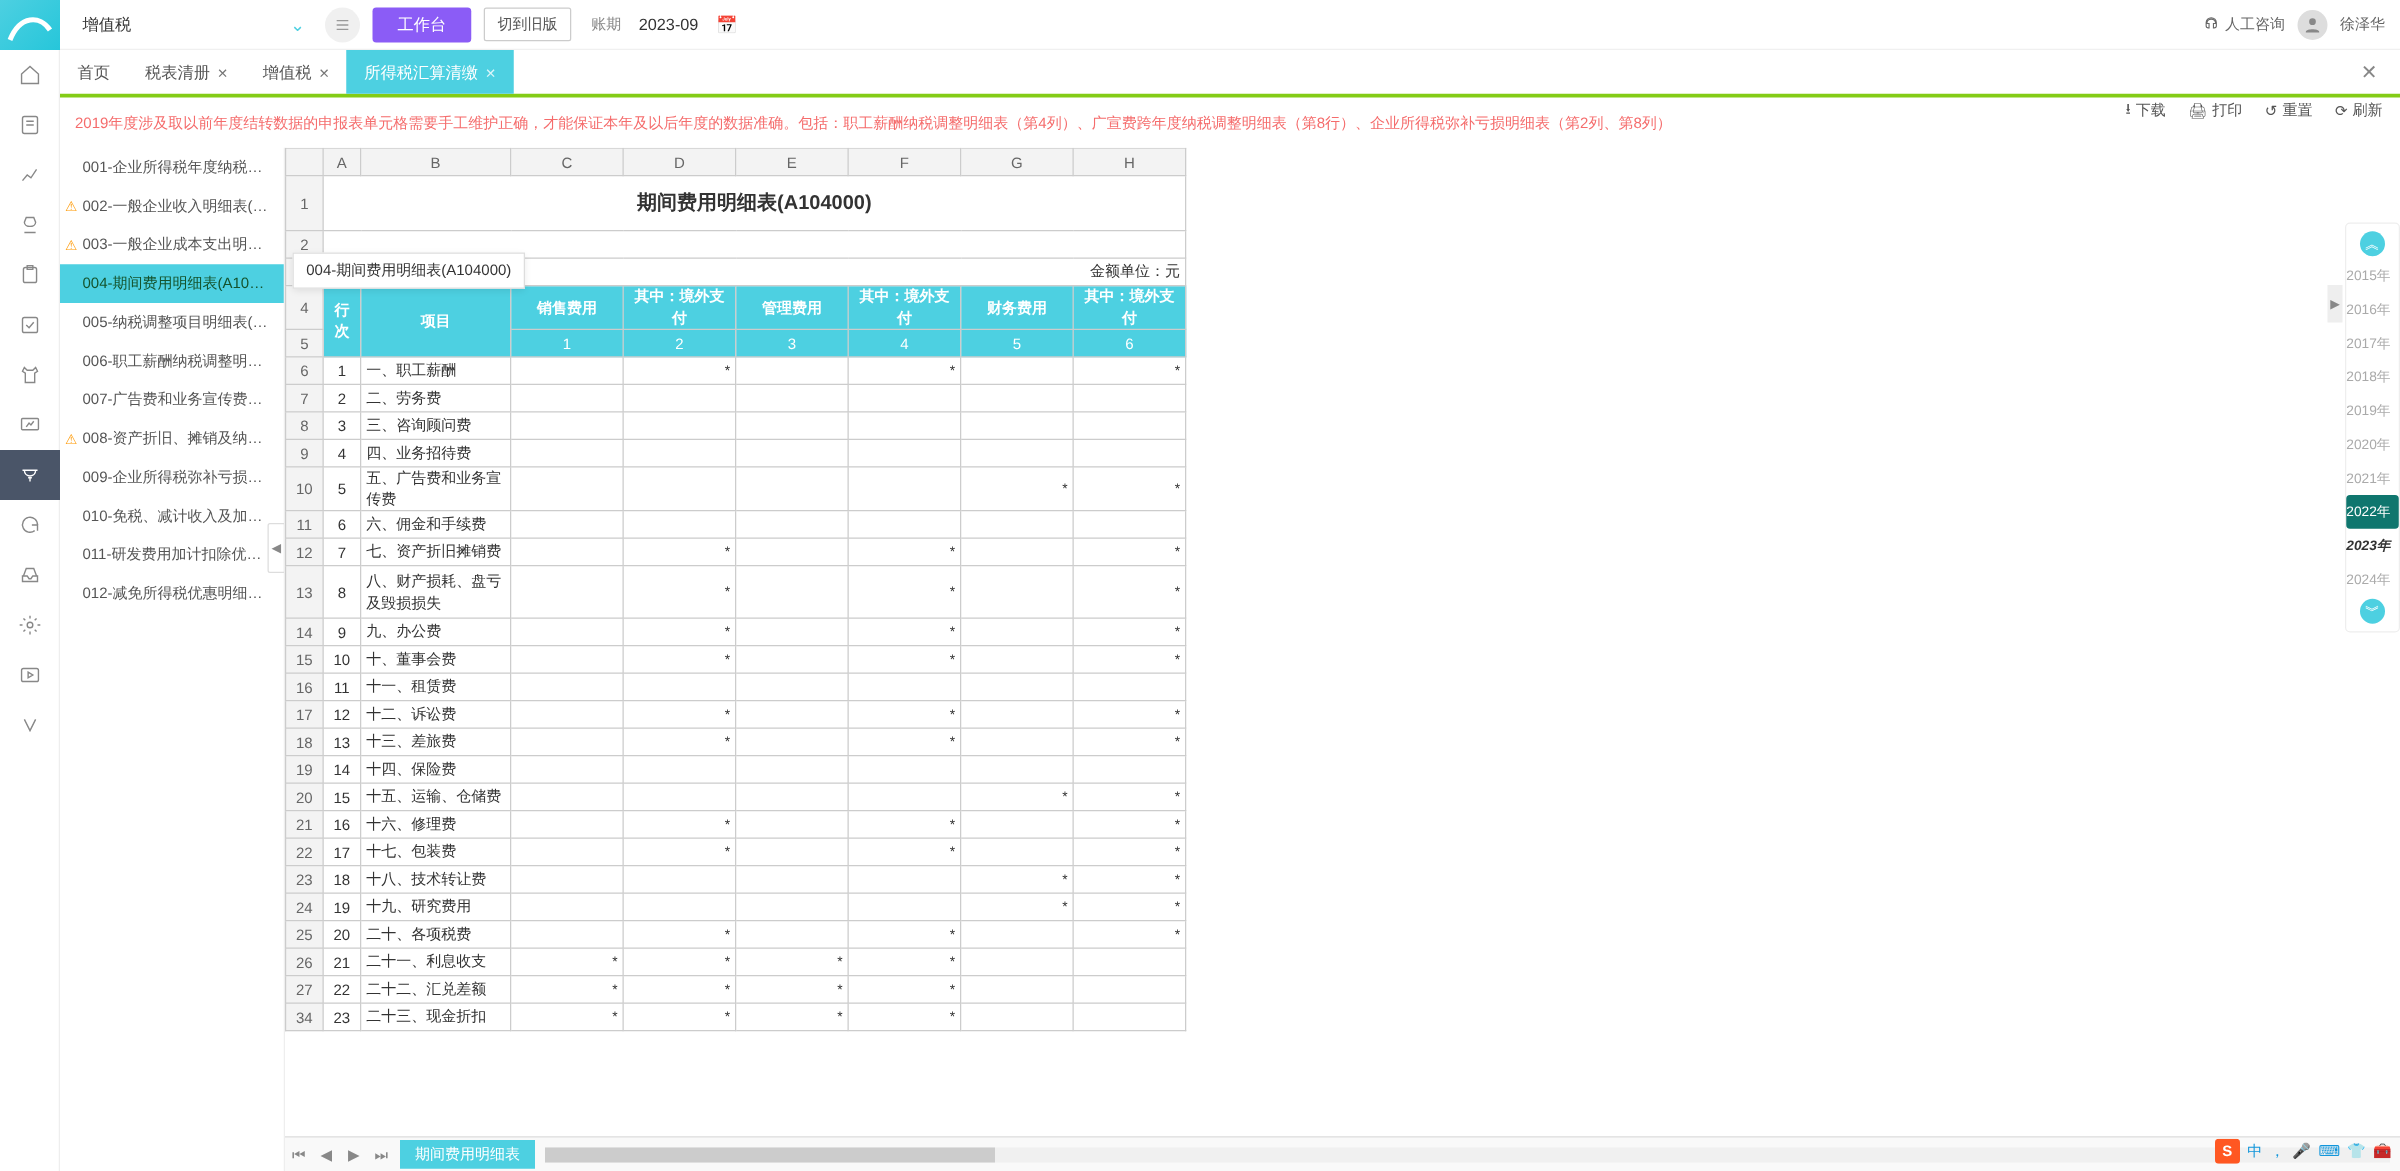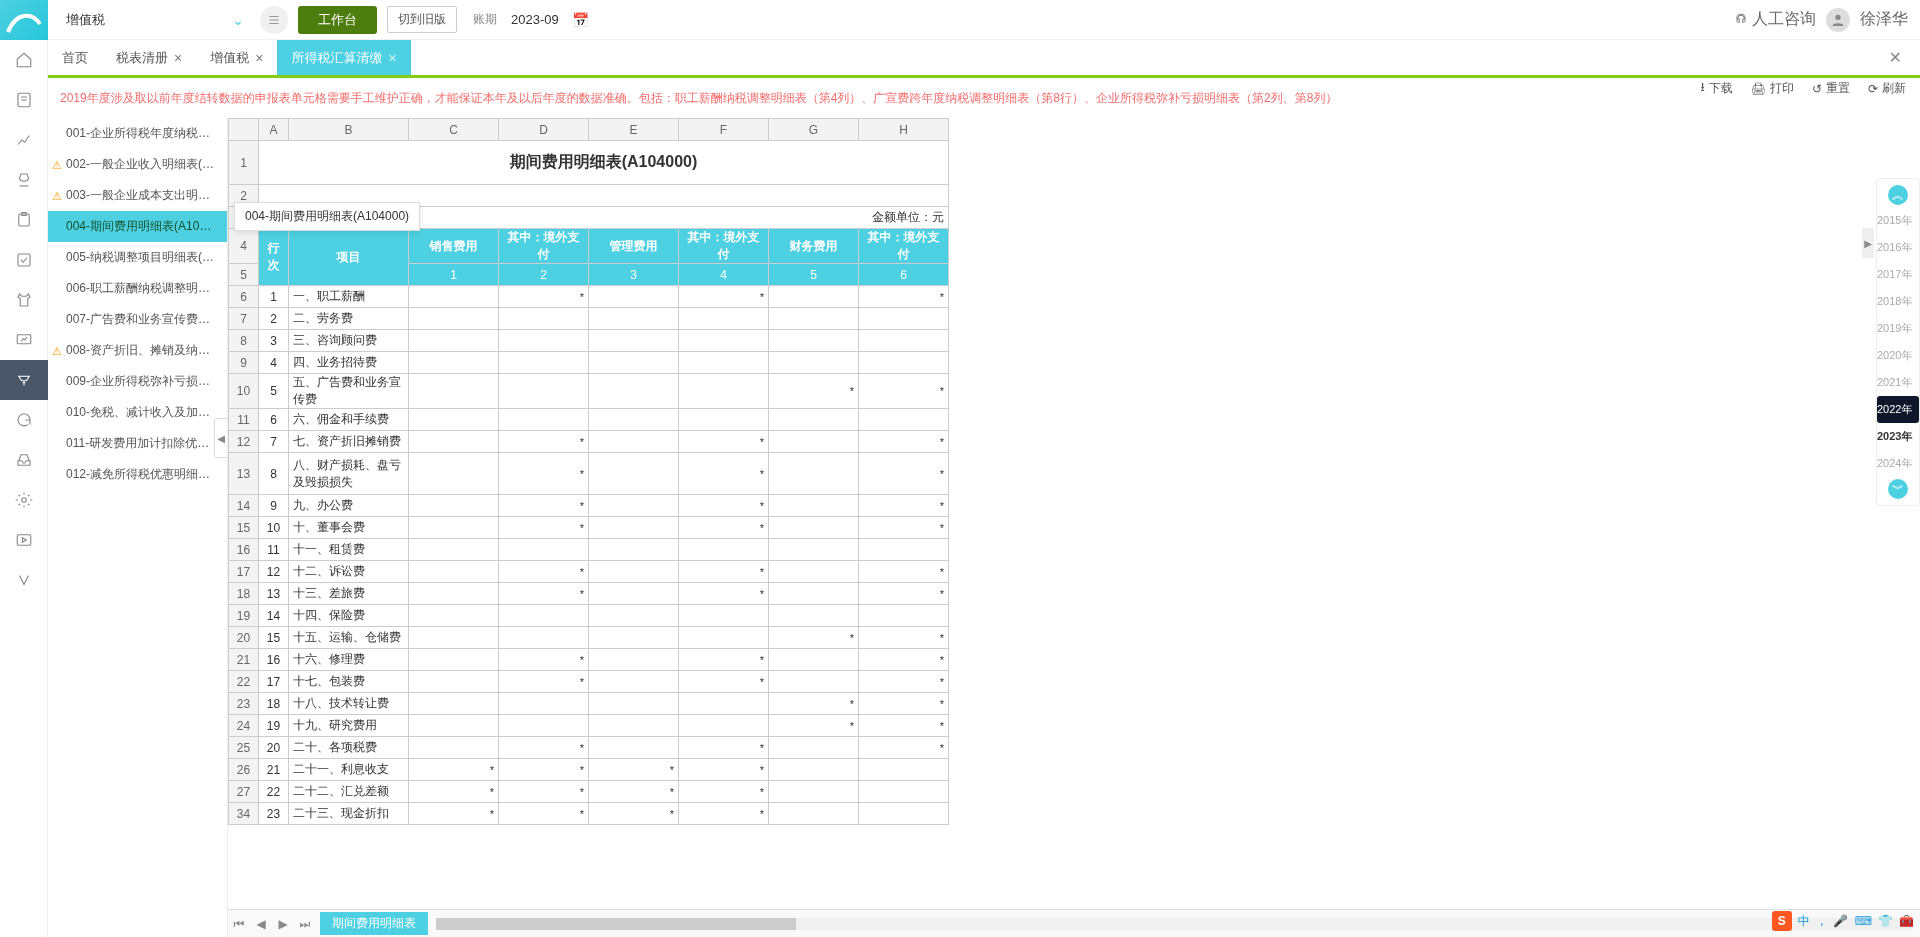--- a/index.html
+++ b/index.html
@@ -8,26 +8,26 @@
 .sidebar { width: 48px; background: #fff; border-right: 1px solid #eee; display: flex; flex-direction: column; align-items: center; padding-top: 0; }
 .sidebar .logo { width: 48px; height: 40px; background: linear-gradient(135deg,#4dd0e1,#26c6da); display:flex; align-items:center; justify-content:center; color:#fff; font-size:20px; }
 .sidebar .nav-icon { width: 48px; height: 40px; display:flex; align-items:center; justify-content:center; color:#888; cursor:pointer; }
 .sidebar .nav-icon.active { background:#4a5568; color:#fff; }
 .sidebar .nav-icon svg { width:18px; height:18px; }
 .main { flex:1; display:flex; flex-direction:column; background:#fff; position:relative; }
 .topbar { height:40px; display:flex; align-items:center; padding:0 12px; border-bottom:1px solid #f0f0f0; gap:10px; }
 .dropdown-main { width:190px; font-size:13px; color:#333; display:flex; align-items:center; justify-content:space-between; padding:0 6px; cursor:pointer;}
 .dropdown-main .chev { color:#4dd0e1; font-size:14px;}
 .icon-btn-round { width:28px; height:28px; border-radius:50%; background:#f0f0f0; display:flex; align-items:center; justify-content:center; color:#999; cursor:pointer;}
-.btn-primary { background:#4d7c0f; color:#fff; border:none; padding:5px 20px; border-radius:3px; font-size:13px; cursor:pointer;}
+.btn-primary { background:#8b5cf6; color:#fff; border:none; padding:5px 20px; border-radius:3px; font-size:13px; cursor:pointer;}
 .btn-outline { background:#fff; border:1px solid #ccc; padding:4px 10px; font-size:12px; color:#555; cursor:pointer; border-radius:2px;}
 .period-label { font-size:12px; color:#888; margin-left:6px;}
 .period-value { font-size:13px; color:#333; margin-left:4px;}
 .cal-icon { color:#4dd0e1; margin-left:4px; font-size:14px; cursor:pointer;}
-.topbar-right { margin-left:auto; display:flex; align-items:center; gap:10px; font-size:16px; color:#666;}
+.topbar-right { margin-left:auto; display:flex; align-items:center; gap:10px; font-size:12px; color:#666;}
 .consult { display:flex; align-items:center; gap:4px; cursor:pointer;}
 .avatar { width:24px; height:24px; border-radius:50%; background:#ddd; display:inline-flex; align-items:center; justify-content:center; color:#888;}
 .tabs { height:38px; display:flex; align-items:stretch; border-bottom:3px solid #84cc16; padding-right:10px;}
 .tab { padding:0 14px; display:flex; align-items:center; gap:6px; font-size:13px; color:#555; cursor:pointer; border-right:0; position:relative;}
 .tab.active { background:#4dd0e1; color:#fff; }
 .tab .close { font-size:14px; color:inherit; cursor:pointer; opacity:.8;}
 .tabs-close-all { margin-left:auto; display:flex; align-items:center; padding:0 8px; color:#888; cursor:pointer;}
 .content { flex:1; display:flex; overflow:hidden; position:relative;}
 .sheet-list { width:180px; border-right:1px solid #eee; overflow-y:auto; padding-top:0; position:relative;}
 .warning-bar { padding:10px 12px; color:#f56c6c; font-size:12px; line-height:1.7; flex:1;}
@@ -51,22 +51,22 @@
 table.grid .unit-cell { text-align:right; color:#333; }
 table.grid td.num-col { text-align:center;}
 table.grid td.star-cell { text-align:right; color:#333; font-size:11px;}
 .sheet-tabs { height:28px; display:flex; align-items:center; border-top:1px solid #ddd; font-size:12px; background:#f9f9f9;}
 .sheet-tabs .nav-btn { width:22px; height:22px; display:flex; align-items:center; justify-content:center; color:#888; cursor:pointer;}
 .sheet-tabs .sheet-tab { padding:3px 12px; background:#4dd0e1; color:#fff; cursor:pointer; margin-left:4px;}
 .sheet-tabs .hscroll { flex:1; margin:0 8px; height:12px; background:#f0f0f0; position:relative;}
 .sheet-tabs .hscroll .thumb { position:absolute; left:0; top:0; width:360px; height:12px; background:#ccc;}
 .year-rail { position:absolute; right:0; top:100px; width:44px; background:#fff; border:1px solid #eee; border-radius:4px; display:flex; flex-direction:column; align-items:center; font-size:11px; color:#aaa; padding:4px 0; z-index:20;}
 .year-rail .yr { padding:6px 0; width:100%; text-align:left; cursor:pointer;}
-.year-rail .yr.active { background:#0f172a; color:#fff; border-radius:3px;}
-.year-rail .yr.current { color:#333; font-weight:bold;}
+.year-rail .yr.active { background:#0f766e; color:#fff; border-radius:3px;}
+.year-rail .yr.current { color:#333; font-weight:bold;font-style:italic;}
 .year-rail .circ { width:20px; height:20px; border-radius:50%; background:#4dd0e1; color:#fff; display:flex; align-items:center; justify-content:center; margin:2px 0; cursor:pointer; font-size:12px;}
 .expand-handle { position:absolute; right:46px; top:150px; width:12px; height:30px; background:#eee; color:#888; display:flex; align-items:center; justify-content:center; font-size:10px; cursor:pointer;}
 .ime-bar { position:fixed; right:6px; bottom:6px; display:flex; align-items:center; gap:6px; font-size:12px; z-index:200;}
 .ime-bar .ime-logo { width:20px; height:20px; background:#ff5722; color:#fff; border-radius:3px; display:flex; align-items:center; justify-content:center; font-weight:bold;}
 .ime-bar .ime-ico { color:#1296db; cursor:pointer;}
 .content-inner { flex:1; display:flex; flex-direction:column; overflow:hidden;}
 </style>
 </head>
 <body>
 

